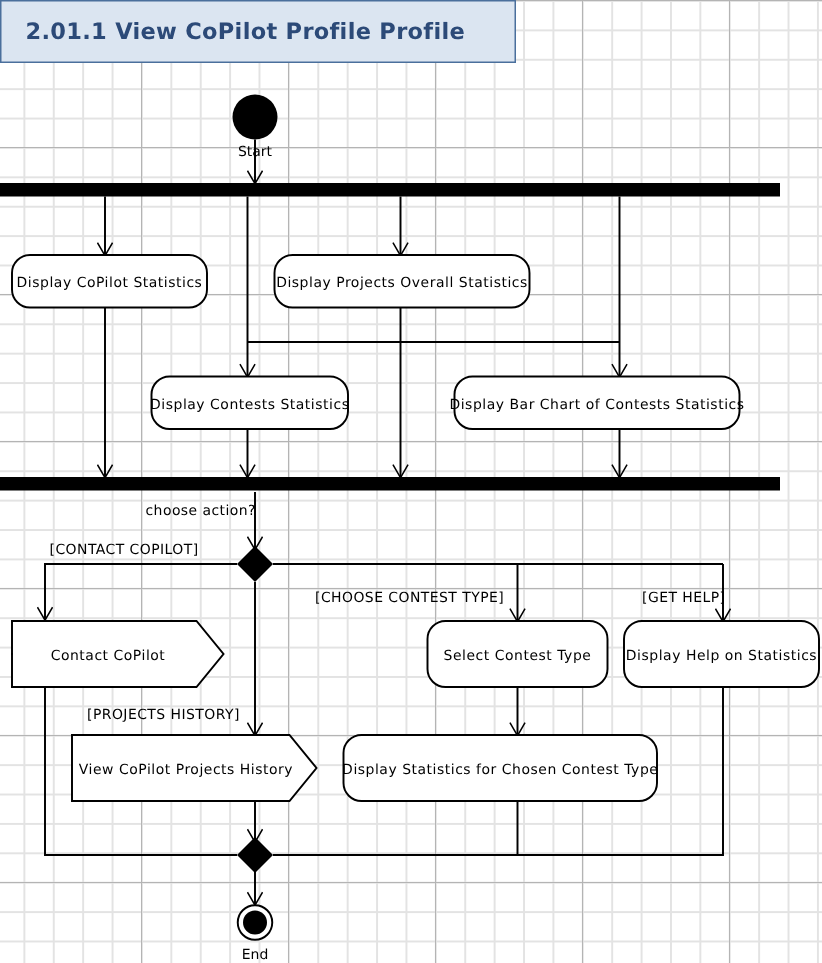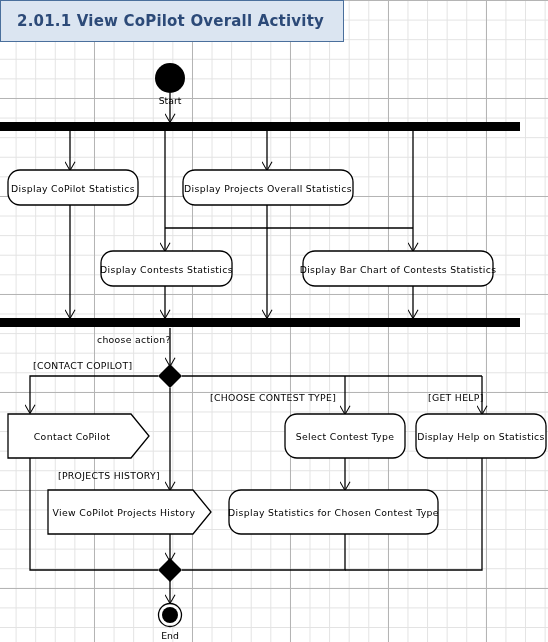--- a/index.html
+++ b/index.html
@@ -212,16 +212,16 @@
     <polygon class="solid-black" points="170,558 182,570 170,582 158,570"></polygon>
 
     <g>
       <circle class="shape-fill shape-stroke" cx="170" cy="615" r="11.5"></circle>
       <circle class="solid-black" cx="170" cy="615" r="8"></circle>
       <text class="end-label" x="170" y="639" text-anchor="middle">End</text>
     </g>
   </svg>
 
   <div id="title-banner">
-    <span id="title-text">2.01.1 View CoPilot Overall Activity</span>
+    <span id="title-text">2.01.1 View CoPilot Profile Profile</span>
   </div>
 
 </div>
 
 </body></html>

